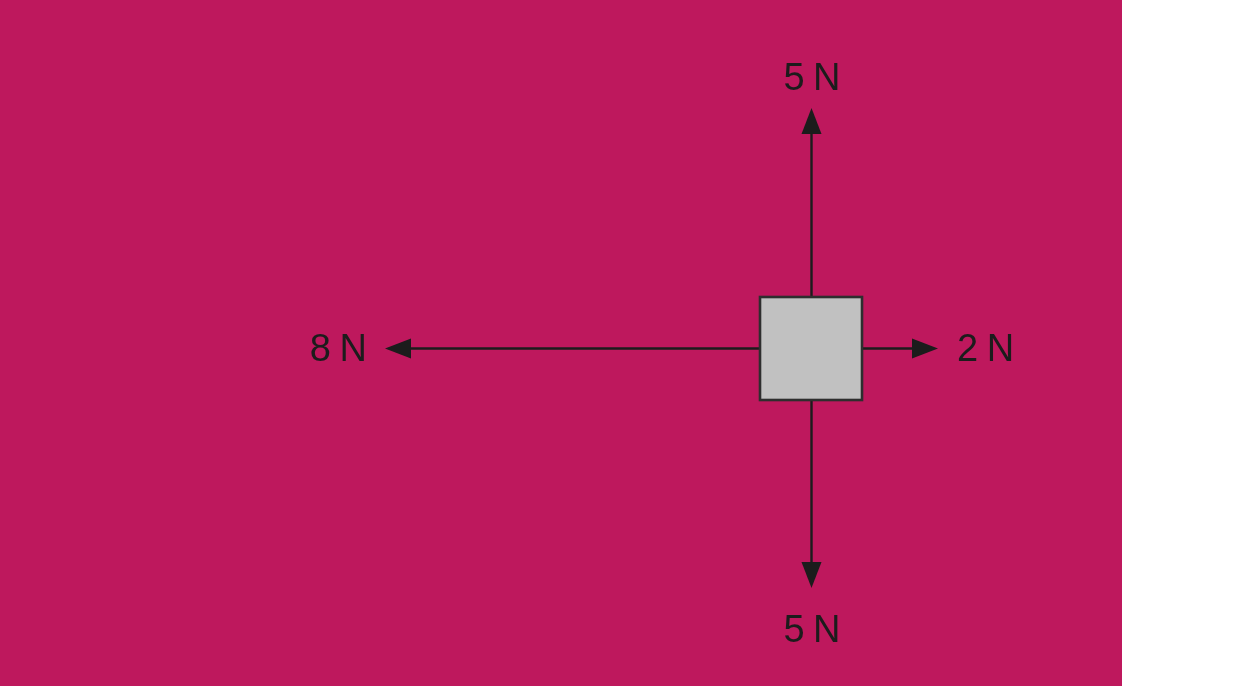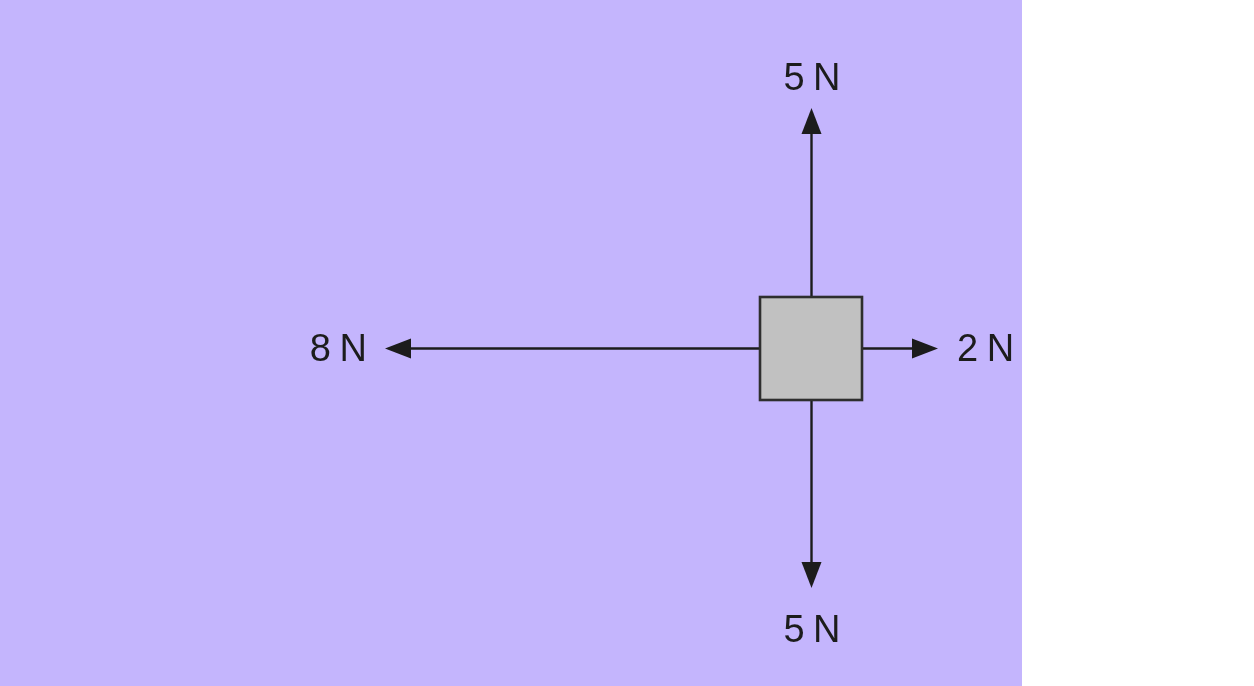--- a/index.html
+++ b/index.html
@@ -2,23 +2,23 @@
 <html><head>
 <meta charset="utf-8">
 <style>
   html, body {
     margin: 0;
     padding: 0;
     background: #ffffff;
   }
   .canvas {
     position: relative;
-    width: 1022px;
+    width: 1122px;
     height: 686px;
-    background: #c4b5fd;
+    background: #be185d;
     overflow: hidden;
     font-family: "Liberation Sans", sans-serif;
   }
   svg {
     display: block;
   }
   .force-line {
     stroke-width: 2.4;
     fill: none;
   }

